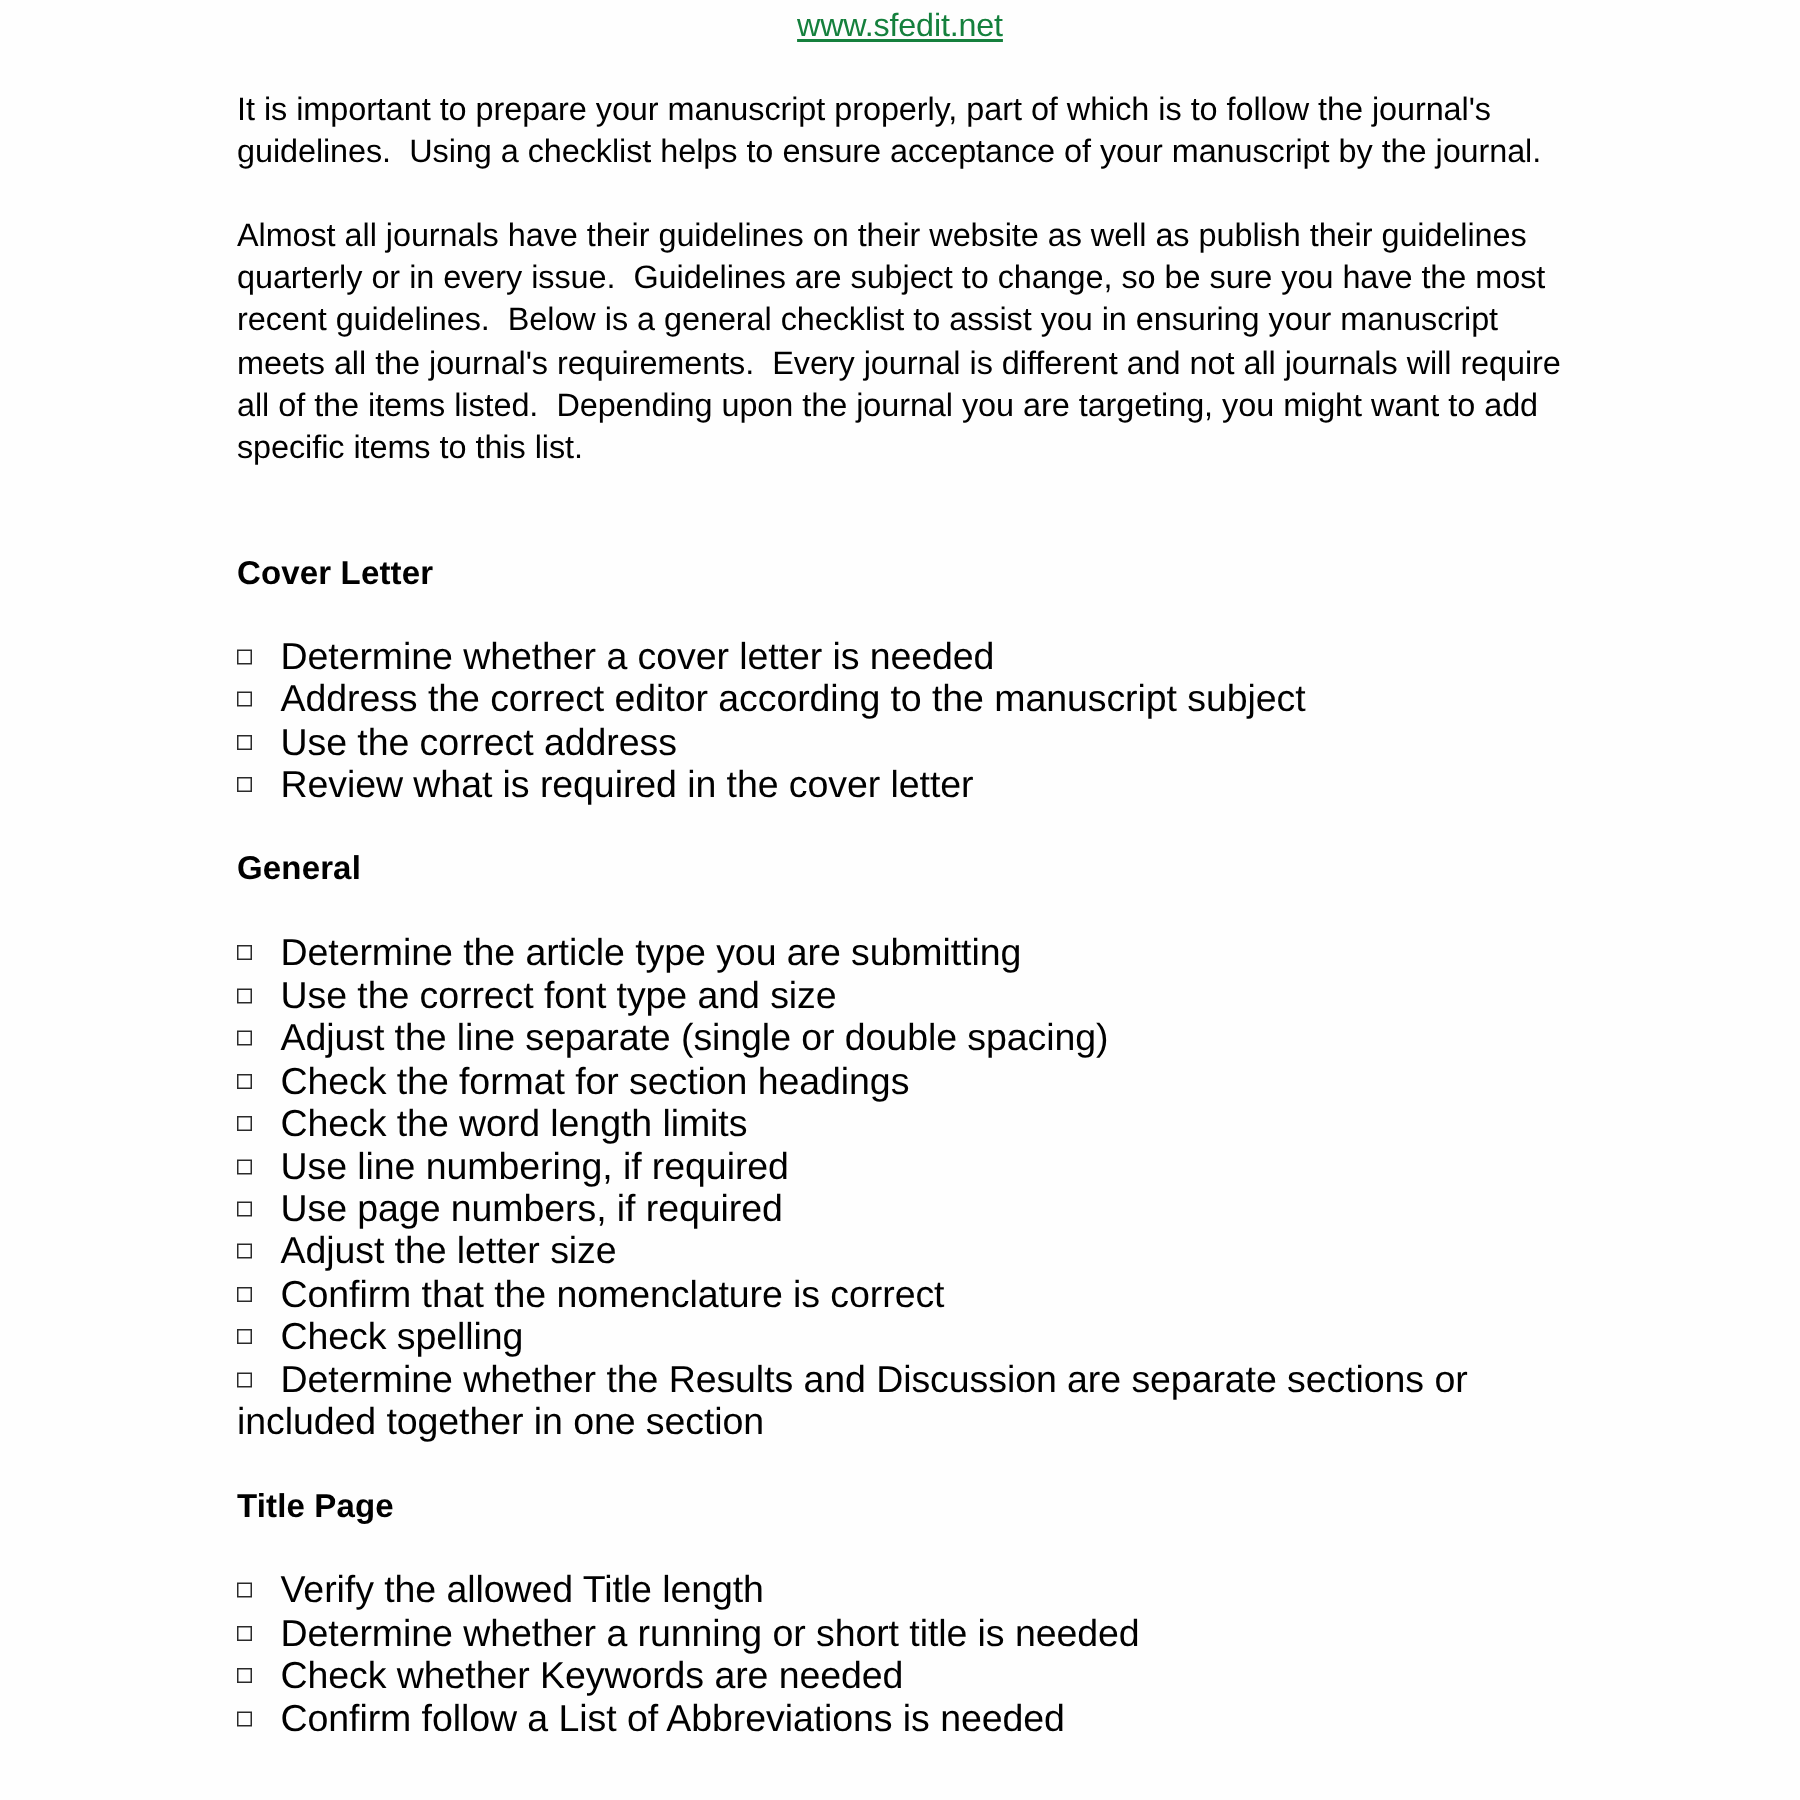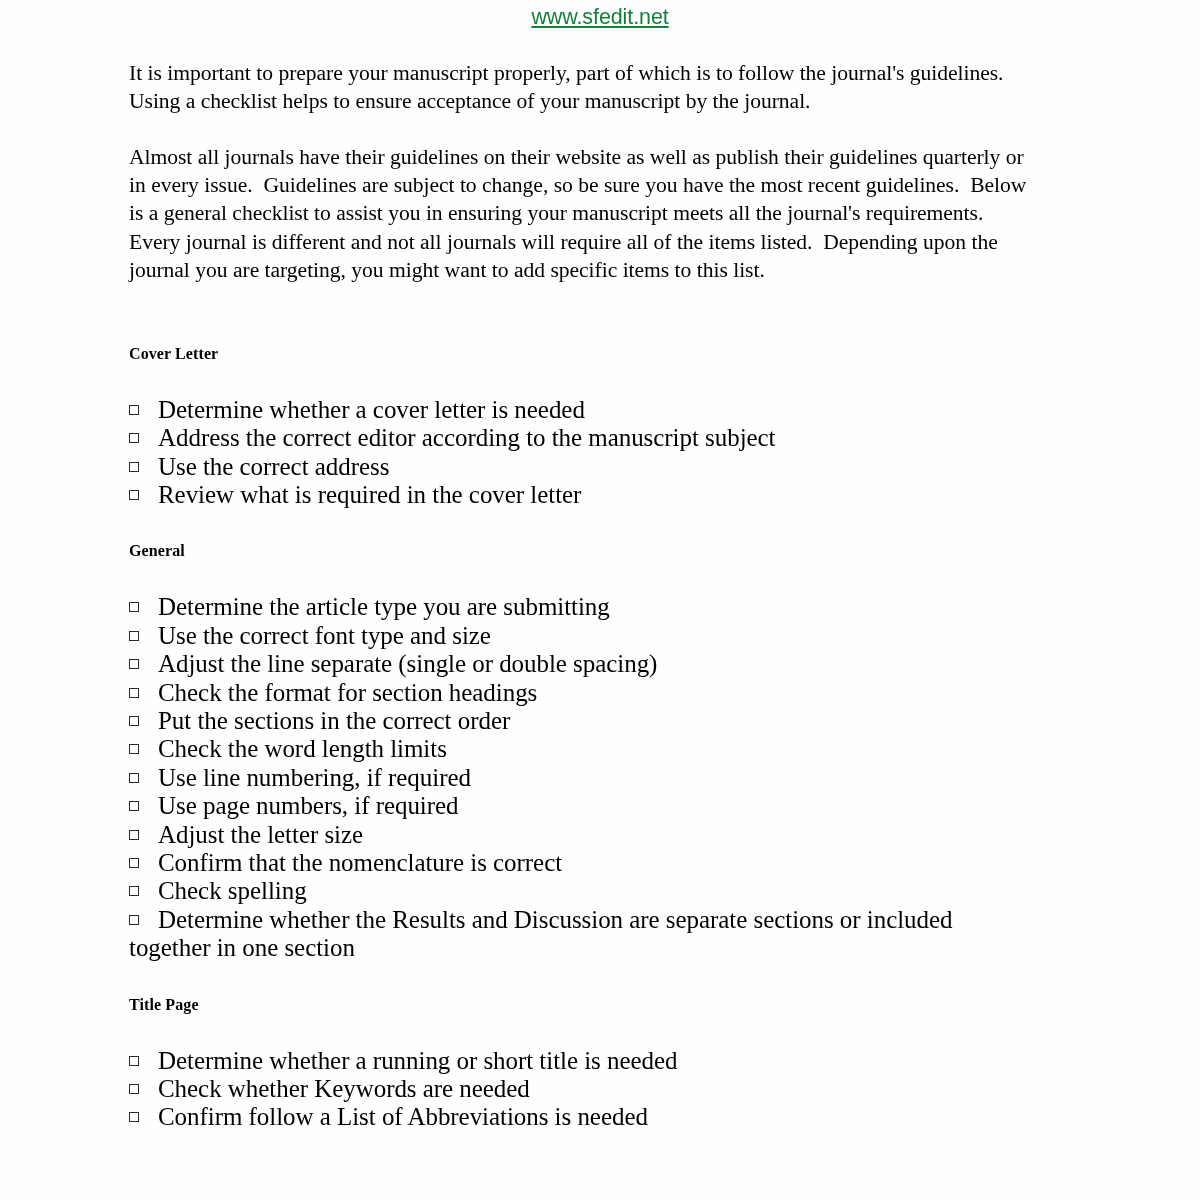--- a/index.html
+++ b/index.html
@@ -34,42 +34,41 @@
   .header-link {
     font-size: 21.5px;
     color: #15803d;
     text-decoration: underline;
     letter-spacing: -0.1px;
   }
 
   
   .content {
     position: absolute;
-    left: 129px;
+    left: 158px;
     top: 59px;
     width: 898px;
-    font-family: Liberation Serif, serif;
   }
 
   p.para {
     margin: 0;
     font-size: 21.6px;
     line-height: 28.1px;
     letter-spacing: -0.05px;
     white-space: pre-wrap;
     word-spacing: 0.1px;
   }
   p.para + p.para {
     margin-top: 28.1px;
   }
 
   
   h2.section-heading {
     margin: 0;
-    font-size: 16px;
+    font-size: 22px;
     font-weight: bold;
     line-height: 28px;
     letter-spacing: 0.1px;
   }
   .section {
     margin-top: 28px;
   }
   .section-first {
     margin-top: 56px;
   }
@@ -131,34 +130,34 @@
             <li class="check-item"><span class="checkbox"></span><span>Review what is required in the cover letter</span></li>
           </ul>
         </div>
         <div class="section">
           <h2 class="section-heading">General</h2>
           <ul class="checklist">
             <li class="check-item"><span class="checkbox"></span><span>Determine the article type you are submitting</span></li>
             <li class="check-item"><span class="checkbox"></span><span>Use the correct font type and size</span></li>
             <li class="check-item"><span class="checkbox"></span><span>Adjust the line separate (single or double spacing)</span></li>
             <li class="check-item"><span class="checkbox"></span><span>Check the format for section headings</span></li>
-            <li class="check-item"><span class="checkbox"></span><span>Put the sections in the correct order</span></li>
+            <li class="check-item"><span class="checkbox"></span></li>
             <li class="check-item"><span class="checkbox"></span><span>Check the word length limits</span></li>
             <li class="check-item"><span class="checkbox"></span><span>Use line numbering, if required</span></li>
             <li class="check-item"><span class="checkbox"></span><span>Use page numbers, if required</span></li>
             <li class="check-item"><span class="checkbox"></span><span>Adjust the letter size</span></li>
             <li class="check-item"><span class="checkbox"></span><span>Confirm that the nomenclature is correct</span></li>
             <li class="check-item"><span class="checkbox"></span><span>Check spelling</span></li>
             <li class="check-item wrap"><span class="checkbox"></span><span>Determine whether the Results and Discussion are separate sections or included together in one section</span></li>
           </ul>
         </div>
         <div class="section">
           <h2 class="section-heading">Title Page</h2>
           <ul class="checklist">
-            <li class="check-item"><span class="checkbox"></span></li>
+            <li class="check-item"><span class="checkbox"></span><span>Verify the allowed Title length</span></li>
             <li class="check-item"><span class="checkbox"></span><span>Determine whether a running or short title is needed</span></li>
             <li class="check-item"><span class="checkbox"></span><span>Check whether Keywords are needed</span></li>
             <li class="check-item"><span class="checkbox"></span><span>Confirm follow  a List of Abbreviations is needed</span></li>
           </ul>
         </div>
       </div>
 
   </div>
 </div>
 

